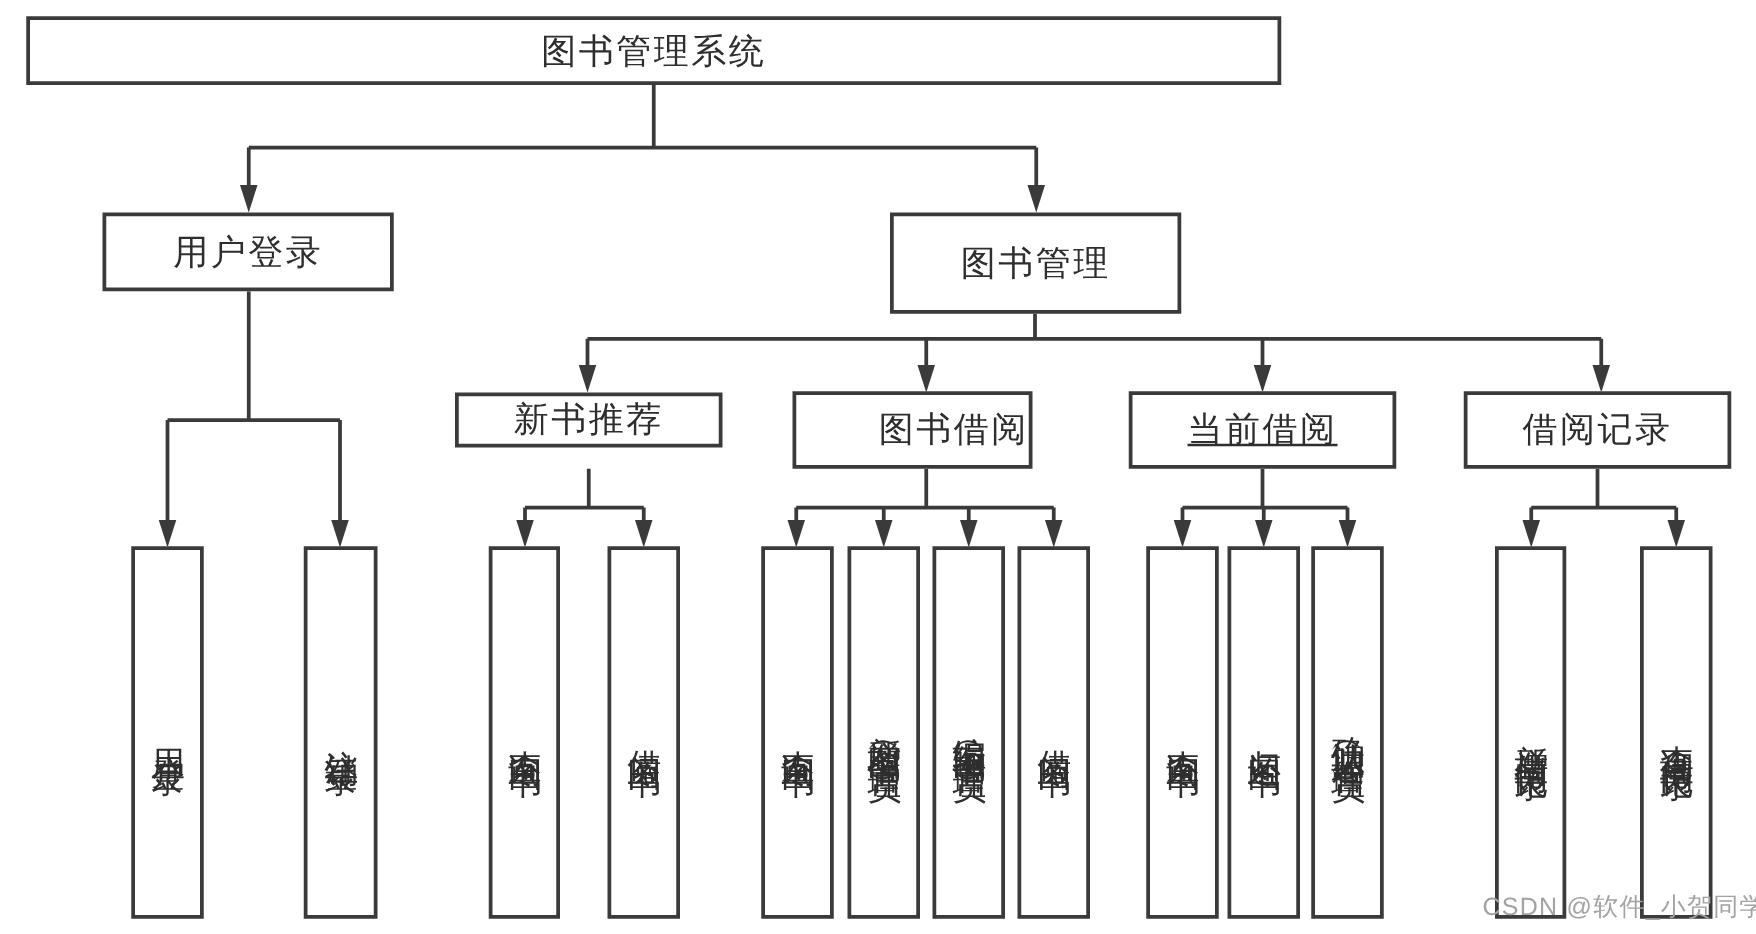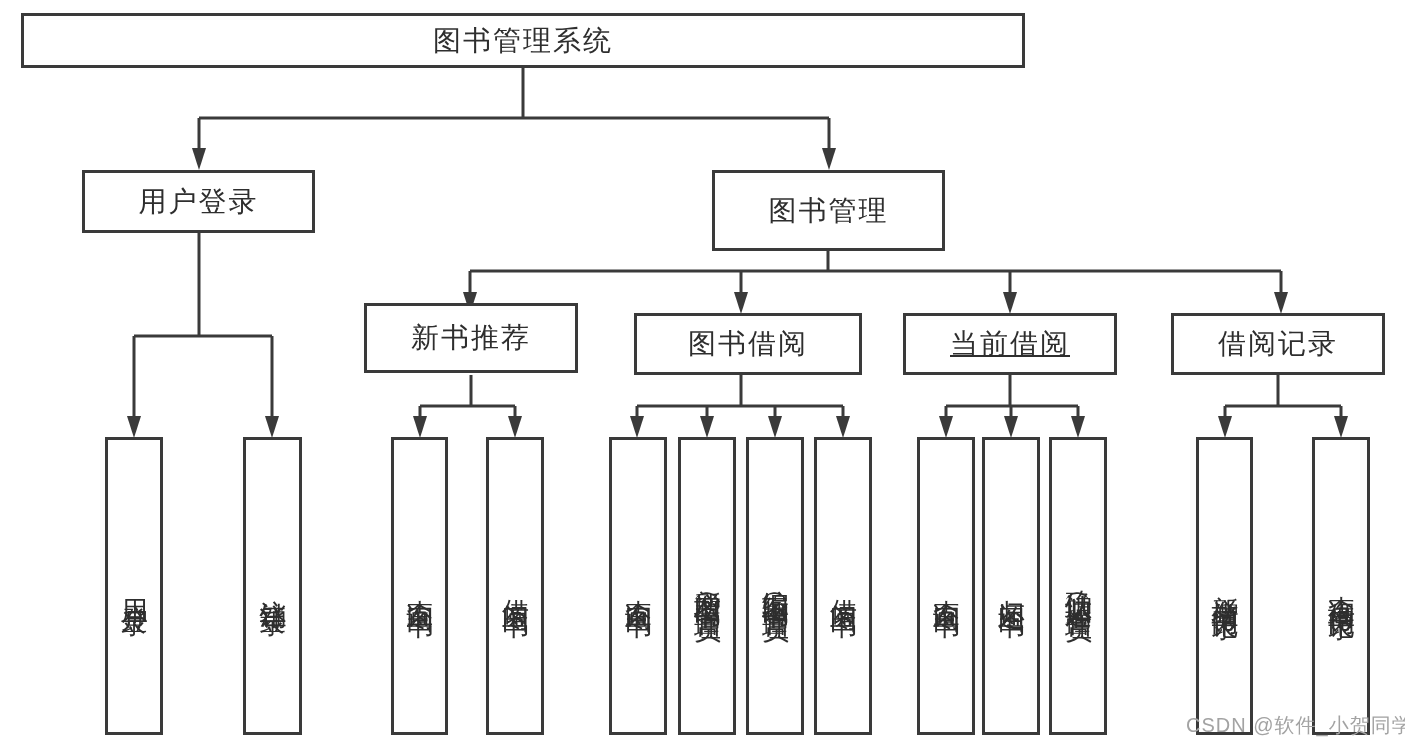--- a/index.html
+++ b/index.html
@@ -83,24 +83,24 @@
     <span>图书管理系统</span>
   </div>
 
   <div class="box hbox" style="left:82px;top:170px;width:233px;height:63px;">
     <span>用户登录</span>
   </div>
   <div class="box hbox" style="left:712px;top:170px;width:233px;height:81px;">
     <span>图书管理</span>
   </div>
 
-  <div class="box hbox" style="left:364px;top:303px;width:214px;height:70px;">
+  <div class="box hbox" style="left:364px;top:314px;width:214px;height:44px;">
     <span>新书推荐</span>
   </div>
-  <div class="box hbox" style="left:634px;top:313px;width:228px;height:62px;">
+  <div class="box hbox" style="left:634px;top:313px;width:192px;height:62px;justify-content:flex-end;">
     <span>图书借阅</span>
   </div>
   <div class="box hbox" style="left:903px;top:313px;width:214px;height:62px;text-decoration:underline;">
     <span>当前借阅</span>
   </div>
   <div class="box hbox" style="left:1171px;top:313px;width:214px;height:62px;">
     <span>借阅记录</span>
   </div>
 
   <div class="box vbox" style="left:105px;top:437px;width:58px;height:298px;">

